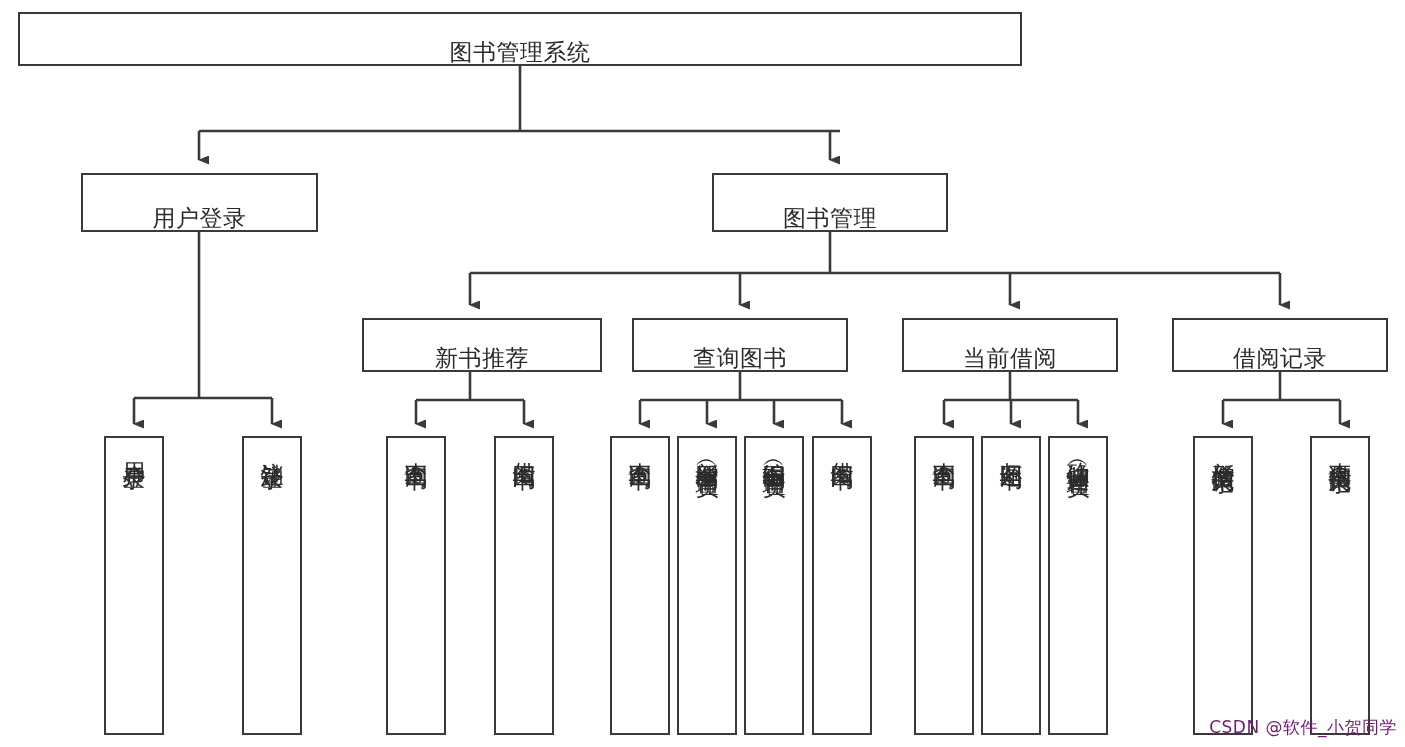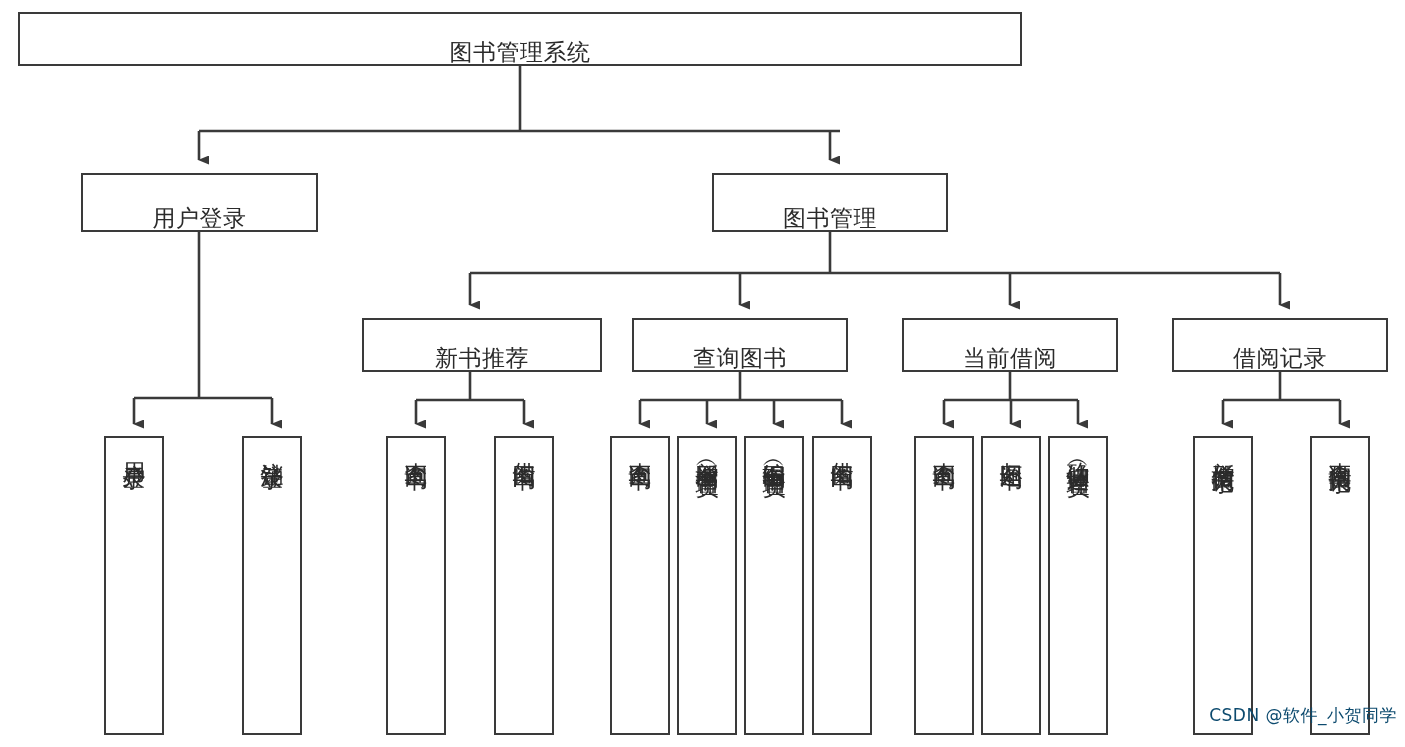--- a/index.html
+++ b/index.html
@@ -59,23 +59,23 @@
     writing-mode: vertical-rl;
     text-orientation: upright;
     font-size: 23px;
     letter-spacing: 2px;
     line-height: 1;
     white-space: nowrap;
   }
   #watermark {
     position: absolute;
     right: 8px;
-    bottom: 20px;
+    bottom: 8px;
     font-size: 17px;
-    color: #0c4a6e;
+    color: #701a75;
     letter-spacing: 0.5px;
     white-space: nowrap;
     pointer-events: none;
   }
 </style>
 </head>
 <body>
 
 <div id="diagram-root">
 

